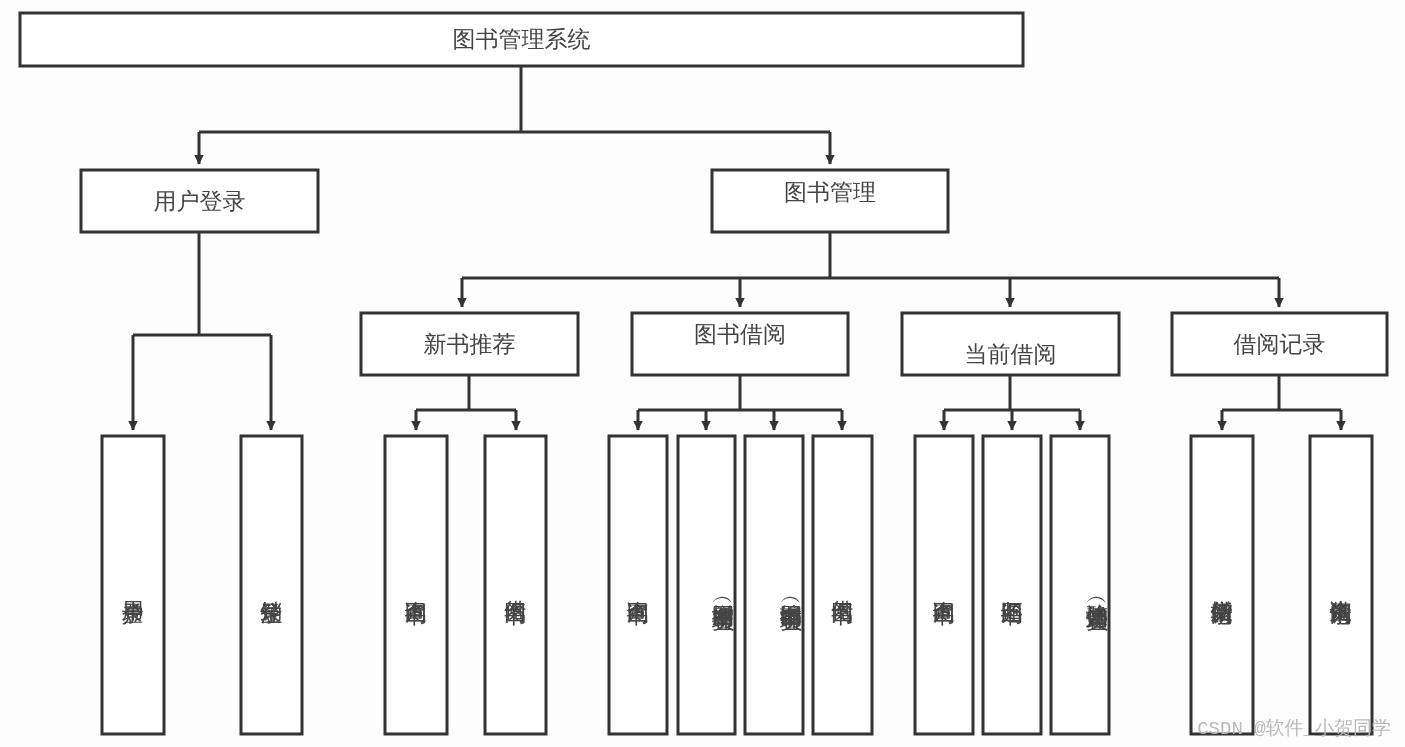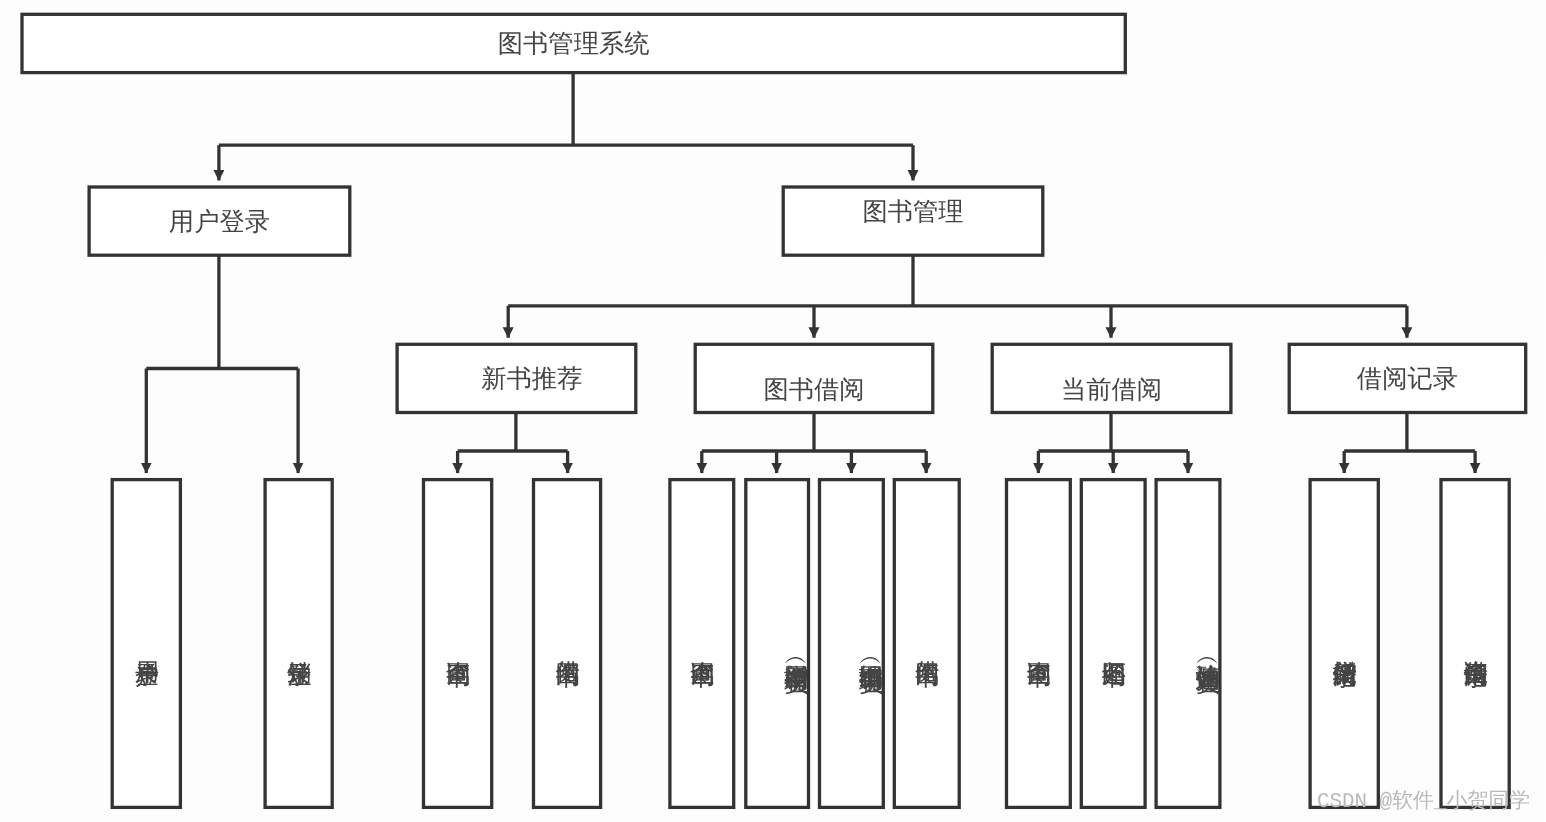--- a/index.html
+++ b/index.html
@@ -156,22 +156,22 @@
 
     <rect class="node-box" x="1191" y="436" width="62" height="298"></rect>
     <rect class="node-box" x="1310" y="436" width="62" height="298"></rect>
   </svg>
 
   <div class="hlabel" style="left:20px; top:13px; width:1003px; height:53px;">图书管理系统</div>
 
   <div class="hlabel" style="left:81px; top:170px; width:237px; height:62px;">用户登录</div>
   <div class="hlabel" style="left:712px; top:170px; width:236px; height:44px;">图书管理</div>
 
-  <div class="hlabel" style="left:361px; top:313px; width:217px; height:62px;padding-left:14px;">新书推荐</div>
-  <div class="hlabel" style="left:632px; top:330px; width:216px; height:48px;">图书借阅</div>
+  <div class="hlabel" style="left:361px; top:313px; width:217px; height:62px;">新书推荐</div>
+  <div class="hlabel" style="left:632px; top:310px; width:216px; height:48px;">图书借阅</div>
   <div class="hlabel" style="left:902px; top:313px; width:217px; height:62px;margin-top:10px;">当前借阅</div>
   <div class="hlabel" style="left:1172px; top:313px; width:215px; height:62px;">借阅记录</div>
 
   <div class="vlabel" style="left:102px; top:436px; width:62px; height:298px;">用户登录</div>
   <div class="vlabel" style="left:241px; top:436px; width:61px; height:298px;">注销登录</div>
 
   <div class="vlabel" style="left:385px; top:436px; width:62px; height:298px;">查询图书</div>
   <div class="vlabel" style="left:485px; top:436px; width:61px; height:298px;">借阅图书</div>
 
   <div class="vlabel" style="left:609px; top:436px; width:58px; height:298px;">查询图书</div>

